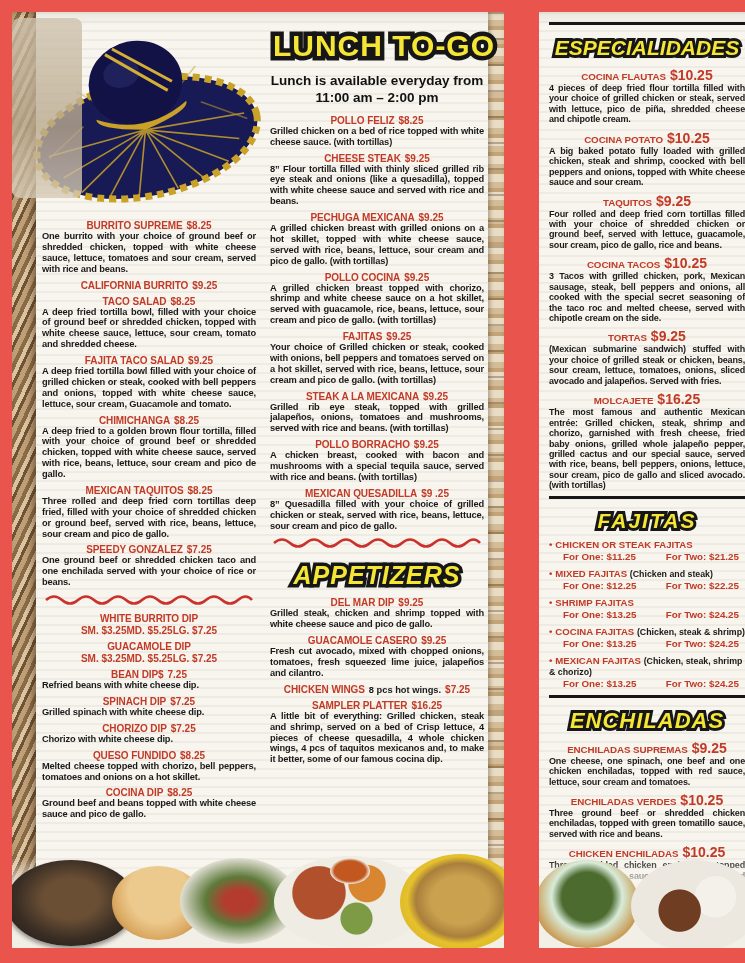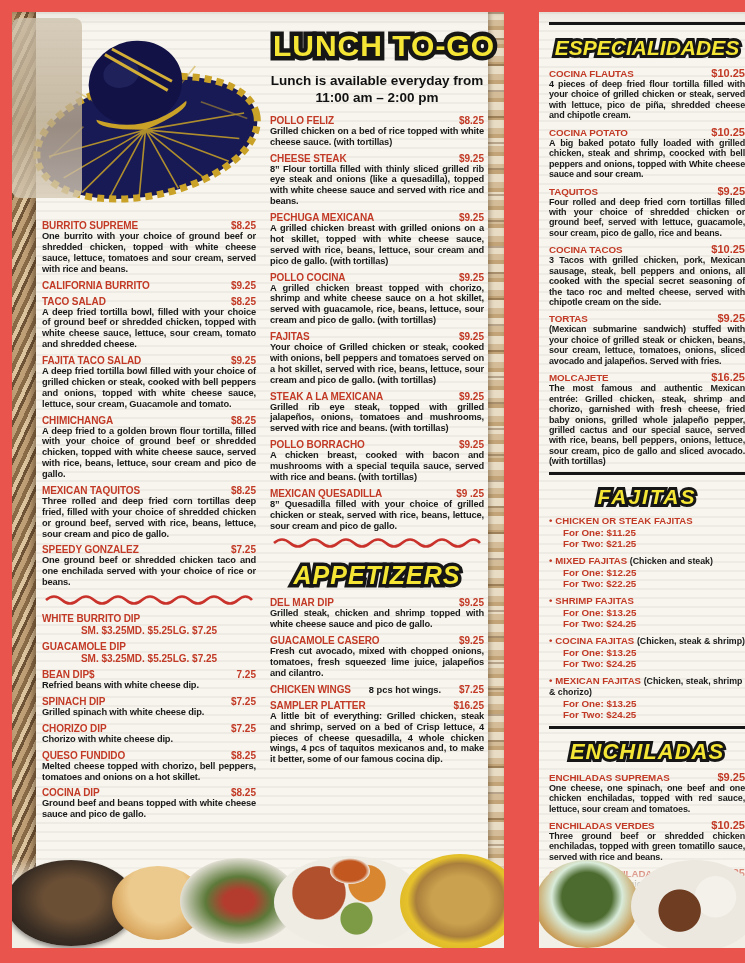--- a/index.html
+++ b/index.html
@@ -31,42 +31,42 @@
     position:absolute;right:0;top:0;bottom:0;width:16px;
     background:
       repeating-linear-gradient(180deg, rgba(90,60,30,.35) 0 2px, rgba(0,0,0,0) 2px 26px),
       repeating-linear-gradient(180deg,#e9dcc4 0 8px,#d3bc97 8px 14px,#c2a478 14px 18px);
     box-shadow:inset 2px 0 4px rgba(60,40,20,.35);
   }
   .content{position:absolute;left:30px;right:20px;top:6px;display:flex;gap:14px;}
   .col{flex:1;min-width:0;}
   
   .mi{margin:0 0 5px 0;}
-  .mi-head{display:flex;justify-content:space-between;align-items:baseline;gap:4px;}
+  .mi-head{display:flex;justify-content:center;align-items:baseline;gap:4px;}
   .mi-name{color:#c23a26;font-weight:bold;font-size:10px;letter-spacing:-.1px;white-space:nowrap;}
   .mi-note{color:#191919;font-weight:bold;font-size:9.3px;white-space:nowrap;overflow:hidden;}
   .mi-price{color:#c23a26;font-weight:bold;font-size:10px;white-space:nowrap;}
   .mi-desc{color:#1a1a1a;font-weight:bold;font-size:9.3px;line-height:1.17;text-align:justify;letter-spacing:-.15px;}
   .sizes{display:flex;justify-content:center;color:#c23a26;font-weight:bold;font-size:10px;margin-top:1px;}
   
   #right-panel .content{left:10px;right:10px;display:block;}
   #right-panel .mi-name{font-size:9.8px;}
-  #right-panel .mi-price{font-size:11px;}
+  #right-panel .mi-price{font-size:14px;}
   #right-panel .mi-desc{font-size:9px;line-height:1.16;}
   
   .hdr{display:block;margin:2px auto 3px auto;}
   .subtitle{font-weight:bold;font-size:13.5px;color:#111;text-align:center;line-height:1.25;margin-bottom:8px;}
   .rule{border:none;border-top:3px solid #161616;margin:4px 0 5px 0;}
   .wavy{display:block;margin:4px auto 6px auto;}
   
   .fj{margin:0 0 6px 0;font-size:9.6px;}
   .fj-name-row{font-weight:bold;color:#c23a26;}
   .fj-bullet{color:#c23a26;margin-right:3px;}
   .fj-note{color:#191919;font-weight:bold;font-size:8.8px;}
-  .fj-prices{display:flex;justify-content:space-between;color:#c23a26;font-weight:bold;padding:1px 6px 0 14px;font-size:9.8px;flex-direction:column;}
+  .fj-prices{display:flex;justify-content:space-between;color:#c23a26;font-weight:bold;padding:1px 6px 0 14px;font-size:9.8px;}
   .fj-intro{color:#111;font-weight:bold;font-size:9.4px;text-align:center;line-height:1.25;margin:2px 2px 7px 2px;}
   
   .sombrero-wrap{position:relative;height:198px;margin:0 -14px 4px -18px;}
   .rockbg{position:absolute;left:-12px;top:0;width:70px;height:180px;
     background:linear-gradient(180deg,#cfc3ae,#b9a98e 60%,#d6cab5);opacity:.8;border-radius:8px;}
   
   .photo-strip{position:absolute;left:0;right:0;bottom:0;height:90px;z-index:5;
     background:linear-gradient(180deg,rgba(247,245,238,0) 0,rgba(247,245,238,.85) 26px,#f2efe6 40px);}
   .plate{position:absolute;border-radius:50%;}
   .p-skillet{left:-6px;bottom:2px;width:130px;height:86px;

